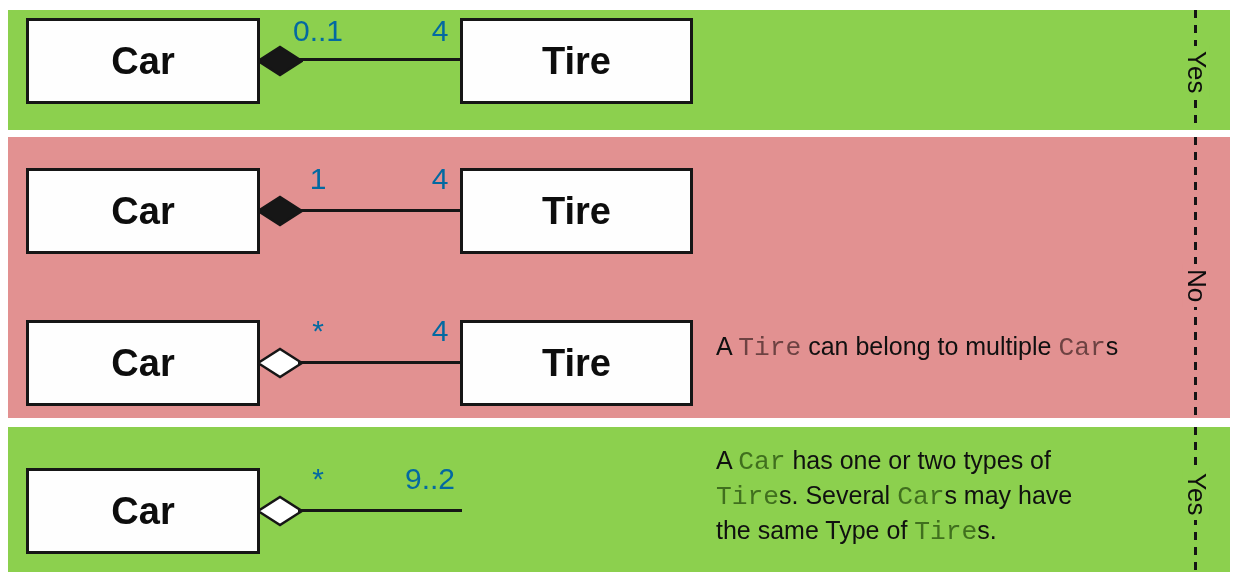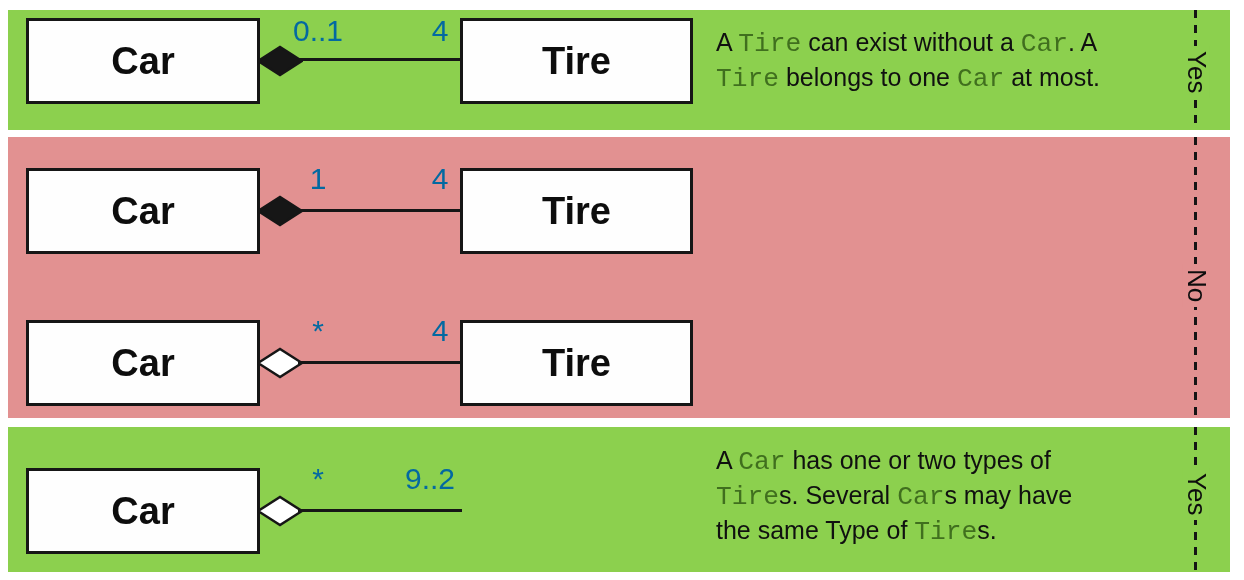--- a/index.html
+++ b/index.html
@@ -52,21 +52,20 @@
   </div>
   <svg class="diamond filled" style="left:257px;top:45px" width="46" height="32">
     <polygon points="1,16 23,2 45,16 23,30"></polygon>
   </svg>
   <div class="mult mult-left" style="left:272px;top:14px">0..1</div>
   <div class="mult mult-right" style="left:408px;top:14px">4</div>
   <div class="conn" style="left:298px;top:58px;width:164px"></div>
   <div class="classbox" style="left:460px;top:18px;width:233px;height:86px">
     <span>Tire</span>
   </div>
-  <div class="desc desc-green" style="left:716px;top:26px"><span>A </span><span class="mono">Tire</span><span> can exist without a </span><span class="mono">Car</span><span>. A</span><br><span class="mono">Tire</span><span> belongs to one </span><span class="mono">Car</span><span> at most.</span></div>
 
   <div class="classbox" style="left:26px;top:168px;width:234px;height:86px">
     <span>Car</span>
   </div>
   <svg class="diamond filled" style="left:257px;top:195px" width="46" height="32">
     <polygon points="1,16 23,2 45,16 23,30"></polygon>
   </svg>
   <div class="mult mult-left" style="left:272px;top:162px">1</div>
   <div class="mult mult-right" style="left:408px;top:162px">4</div>
   <div class="conn" style="left:298px;top:209px;width:164px"></div>
@@ -79,20 +78,21 @@
   </div>
   <svg class="diamond hollow" style="left:257px;top:347px" width="46" height="32">
     <polygon points="1,16 23,2 45,16 23,30"></polygon>
   </svg>
   <div class="mult mult-left" style="left:272px;top:314px">*</div>
   <div class="mult mult-right" style="left:408px;top:314px">4</div>
   <div class="conn" style="left:298px;top:361px;width:164px"></div>
   <div class="classbox" style="left:460px;top:320px;width:233px;height:86px">
     <span>Tire</span>
   </div>
+  <div class="desc desc-pink" style="left:716px;top:330px"><span>A </span><span class="mono">Tire</span><span> can belong to multiple </span><span class="mono">Car</span><span>s</span></div>
 
   <div class="classbox" style="left:26px;top:468px;width:234px;height:86px">
     <span>Car</span>
   </div>
   <svg class="diamond hollow" style="left:257px;top:495px" width="46" height="32">
     <polygon points="1,16 23,2 45,16 23,30"></polygon>
   </svg>
   <div class="mult mult-left" style="left:272px;top:462px">*</div>
   <div class="mult mult-right" style="left:398px;top:462px">9..2</div>
   <div class="conn" style="left:298px;top:509px;width:164px"></div>

